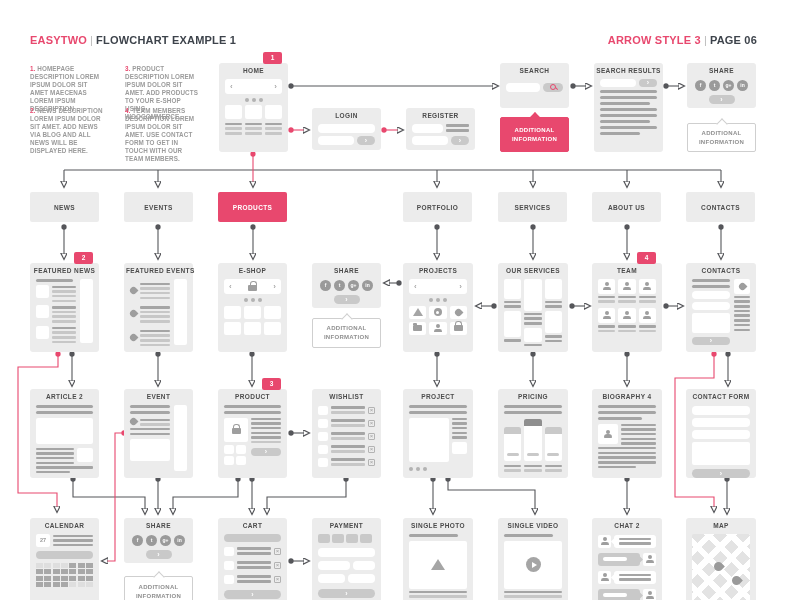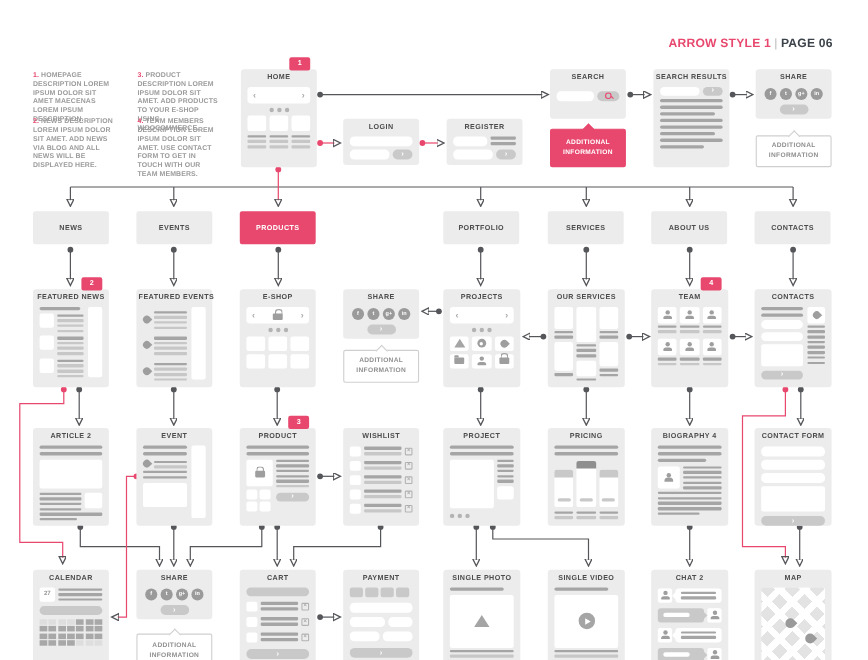--- a/index.html
+++ b/index.html
@@ -98,22 +98,25 @@
   .bubR .wb{height:4px;background:#fff;border-radius:2px;width:75%}
   .pbox{width:13px;height:13px;flex:none;display:flex;align-items:center;justify-content:center}
   .mapa{position:absolute;left:6px;right:6px;top:16px;bottom:5px;border-radius:2px;background-color:#e3e3e3;background-image:repeating-linear-gradient(45deg,transparent 0 10px,#fff 10px 16px),repeating-linear-gradient(135deg,transparent 0 10px,#fff 10px 16px)}
   .mapa .pin{position:absolute;width:9px;height:9px;background:#9a9a9a}
 </style>
 </head>
 <body>
 
 <div class="canvas">
 
+  <div class="hdr" style="left:30px">
+    <span class="pk">EASYTWO</span><span class="dv">|</span><span class="dk">FLOWCHART EXAMPLE 1</span>
+  </div>
   <div class="hdr" style="right:32px">
-    <span class="pk">ARROW STYLE 1</span><span class="dv">|</span><span class="dk">PAGE 06</span>
+    <span class="pk">ARROW STYLE 3</span><span class="dv">|</span><span class="dk">PAGE 06</span>
   </div>
 
   <div class="desc" style="left:30px;top:65px"><span class="num">1.</span><span> HOMEPAGE DESCRIPTION LOREM IPSUM DOLOR SIT AMET MAECENAS LOREM IPSUM DESCRIPTION.</span></div>
   <div class="desc" style="left:30px;top:107px"><span class="num">2.</span><span> NEWS DESCRIPTION LOREM IPSUM DOLOR SIT AMET. ADD NEWS VIA BLOG AND ALL NEWS WILL BE DISPLAYED HERE.</span></div>
   <div class="desc" style="left:125px;top:65px"><span class="num">3.</span><span> PRODUCT DESCRIPTION LOREM IPSUM DOLOR SIT AMET. ADD PRODUCTS TO YOUR E-SHOP USING WOOCOMMERCE.</span></div>
   <div class="desc" style="left:125px;top:107px"><span class="num">4.</span><span> TEAM MEMBERS DESCRIPTION LOREM IPSUM DOLOR SIT AMET. USE CONTACT FORM TO GET IN TOUCH WITH OUR TEAM MEMBERS.</span></div>
 
   <svg class="wires" width="789" height="600">
     <defs>
       <marker id="ag" markerWidth="7" markerHeight="7" refX="1" refY="3" orient="auto">

